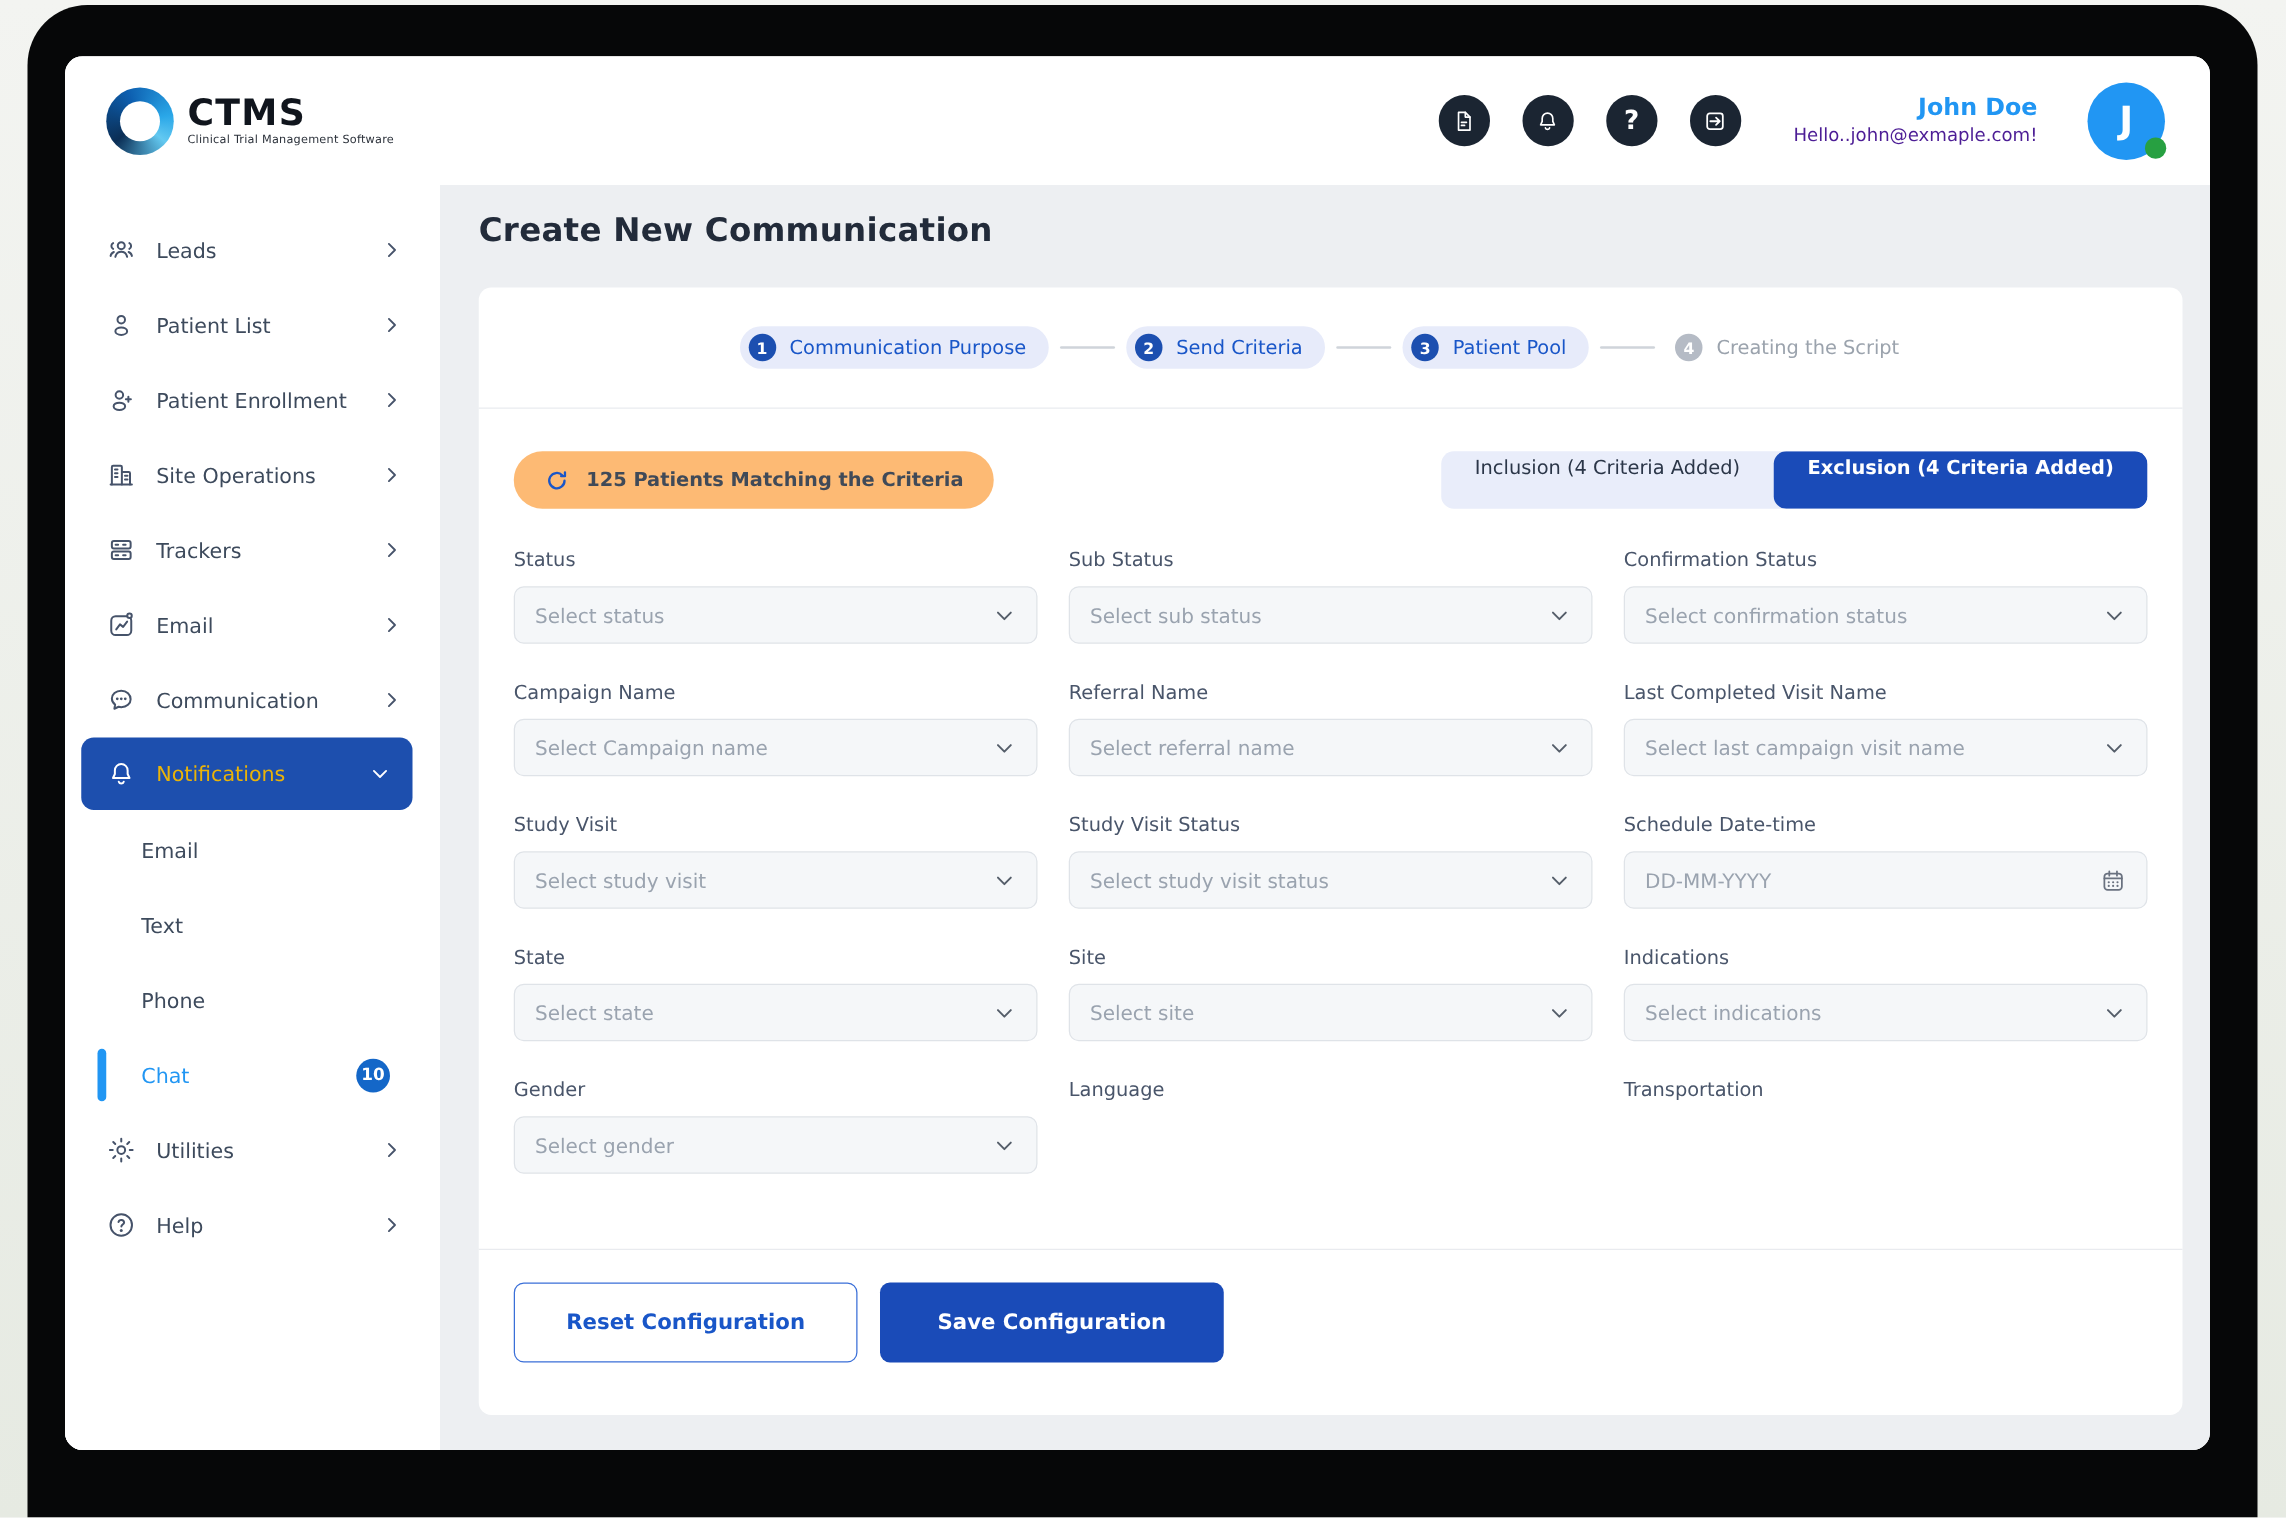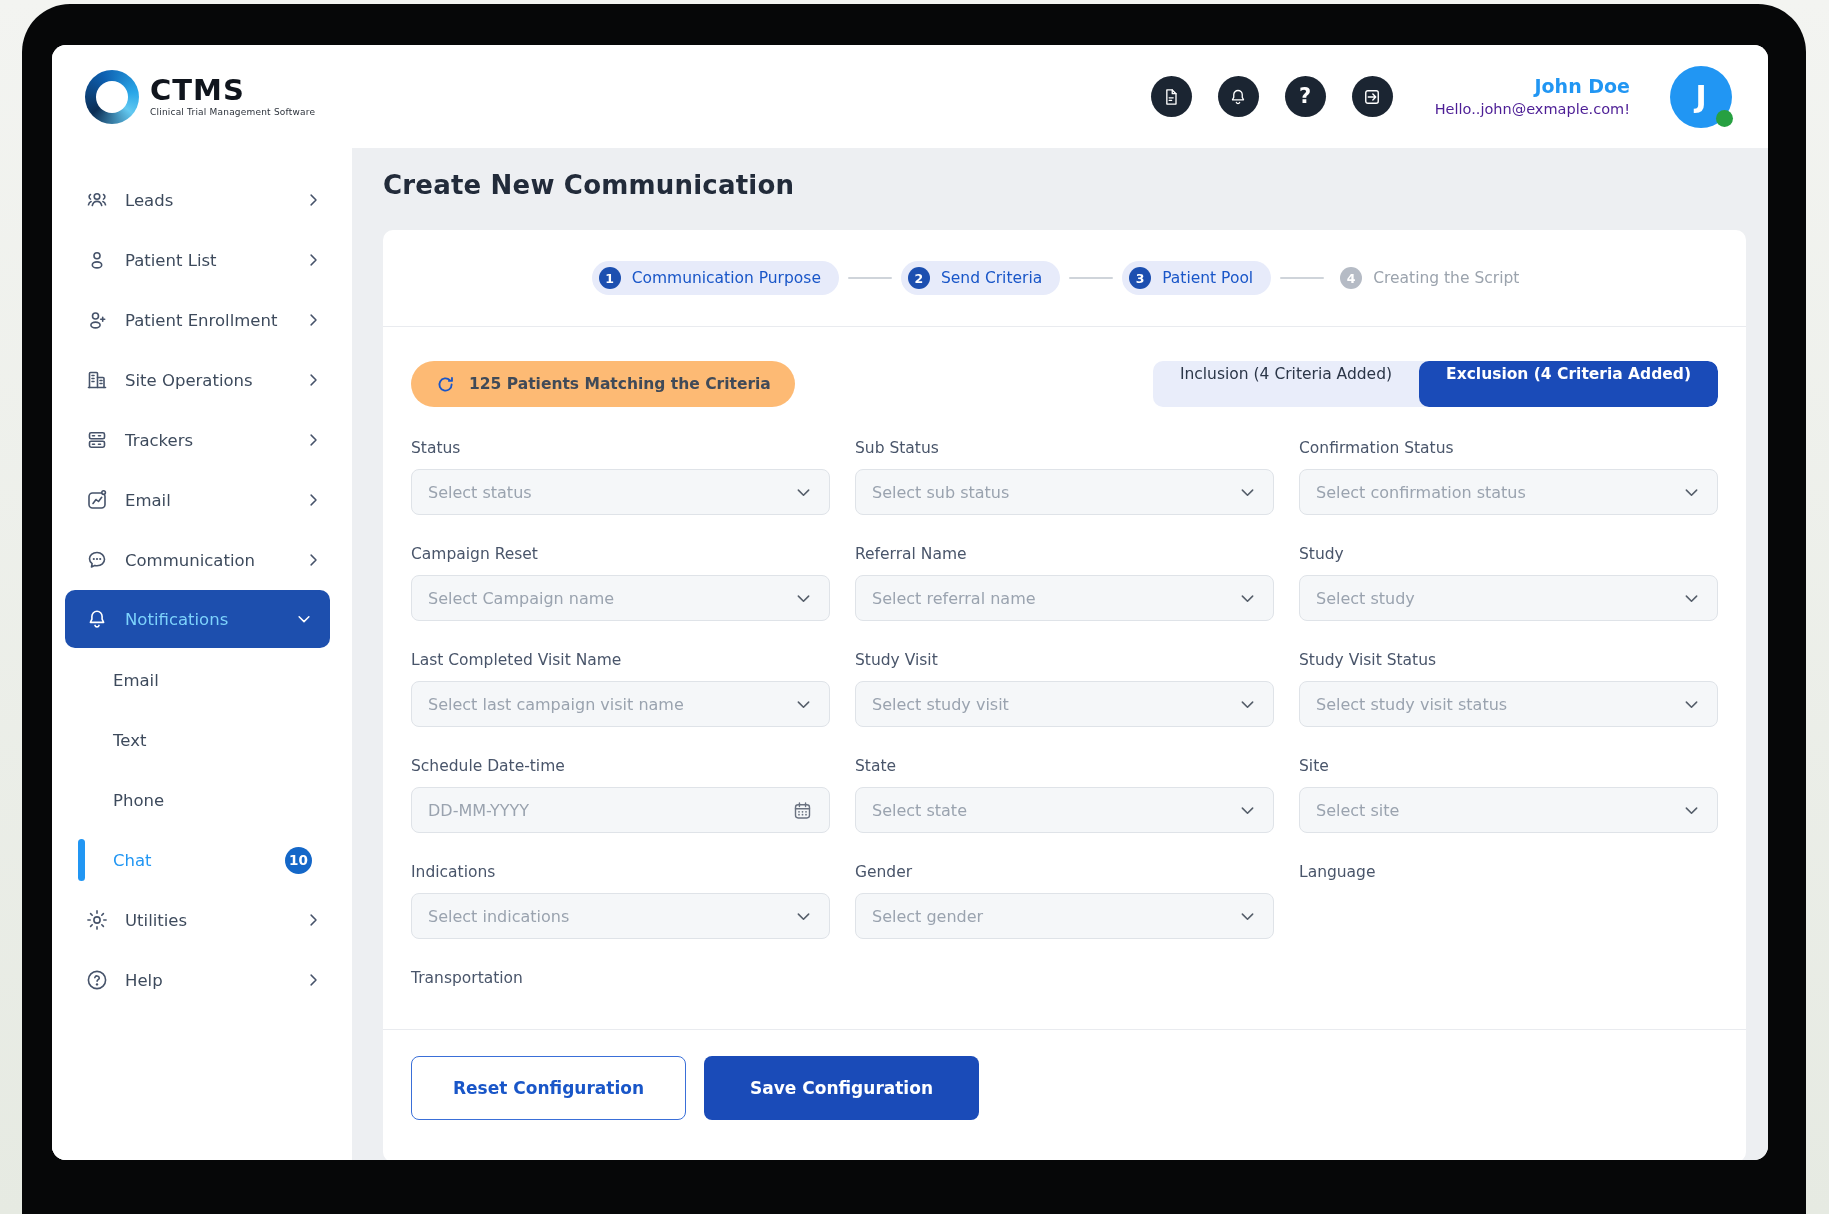--- a/index.html
+++ b/index.html
@@ -37,21 +37,21 @@
   .body{flex:1;display:flex;background:#edeff2;min-height:0;}
   .sidebar{width:300px;flex-shrink:0;background:#fff;padding-top:22px;box-sizing:border-box;}
   .nav-item{height:60px;display:flex;align-items:center;padding:0 30px 0 33px;
             color:#3d4a5c;font-size:16.5px;cursor:pointer;box-sizing:border-box;}
   .nav-icon{width:24px;height:24px;margin-right:16px;color:#46536a;flex-shrink:0;}
   .nav-icon svg{width:24px;height:24px;display:block;}
   .nav-label{flex:1;white-space:nowrap;}
   .nav-chev{width:18px;height:18px;color:#46536a;flex-shrink:0;}
   .nav-chev svg{width:18px;height:18px;display:block;}
   .nav-item.active-main{margin:0 22px 2px 13px;padding:0 17px 0 20px;height:58px;
-            border-radius:10px;background:#1d4fae;color:#7dd3fc;}
+            border-radius:10px;background:#1d4fae;color:#eab308;}
   .nav-item.active-main .nav-icon,.nav-item.active-main .nav-chev{color:#fff;}
   .sub-item{height:60px;display:flex;align-items:center;padding:0 40px 0 61px;
             font-size:16.5px;color:#3d4a5c;cursor:pointer;position:relative;box-sizing:border-box;}
   .sub-item.active-sub{color:#2196f3;}
   .active-bar{position:absolute;left:26px;top:9px;width:7px;height:42px;border-radius:4px;background:#2196f3;}
   .badge{margin-left:auto;min-width:27px;height:27px;border-radius:50%;background:#1467c8;color:#fff;
          font-size:13.5px;font-weight:bold;display:flex;align-items:center;justify-content:center;}
 
   
   .content{flex:1;min-width:0;padding:22px 22px 0 31px;box-sizing:border-box;}
@@ -399,45 +399,34 @@
                   <span class="placeholder">Select confirmation status</span>
                   <span class="ctl-icon">
                       <svg viewBox="0 0 24 24" fill="none" stroke="currentColor" stroke-width="2" stroke-linecap="round" stroke-linejoin="round">
                         <path d="M5.5 9l6.5 6.5L18.5 9"></path>
                       </svg>
                     </span>
                 </div>
               </div>
 
               <div class="field">
-                <span class="f-label">Campaign Reset</span>
+                <span class="f-label">Campaign Name</span>
                 <div class="control">
                   <span class="placeholder">Select Campaign name</span>
                   <span class="ctl-icon">
                       <svg viewBox="0 0 24 24" fill="none" stroke="currentColor" stroke-width="2" stroke-linecap="round" stroke-linejoin="round">
                         <path d="M5.5 9l6.5 6.5L18.5 9"></path>
                       </svg>
                     </span>
                 </div>
               </div>
               <div class="field">
                 <span class="f-label">Referral Name</span>
                 <div class="control">
                   <span class="placeholder">Select referral name</span>
-                  <span class="ctl-icon">
-                      <svg viewBox="0 0 24 24" fill="none" stroke="currentColor" stroke-width="2" stroke-linecap="round" stroke-linejoin="round">
-                        <path d="M5.5 9l6.5 6.5L18.5 9"></path>
-                      </svg>
-                    </span>
-                </div>
-              </div>
-              <div class="field">
-                <span class="f-label">Study</span>
-                <div class="control">
-                  <span class="placeholder">Select study</span>
                   <span class="ctl-icon">
                       <svg viewBox="0 0 24 24" fill="none" stroke="currentColor" stroke-width="2" stroke-linecap="round" stroke-linejoin="round">
                         <path d="M5.5 9l6.5 6.5L18.5 9"></path>
                       </svg>
                     </span>
                 </div>
               </div>
 
               <div class="field">
                 <span class="f-label">Last Completed Visit Name</span>

